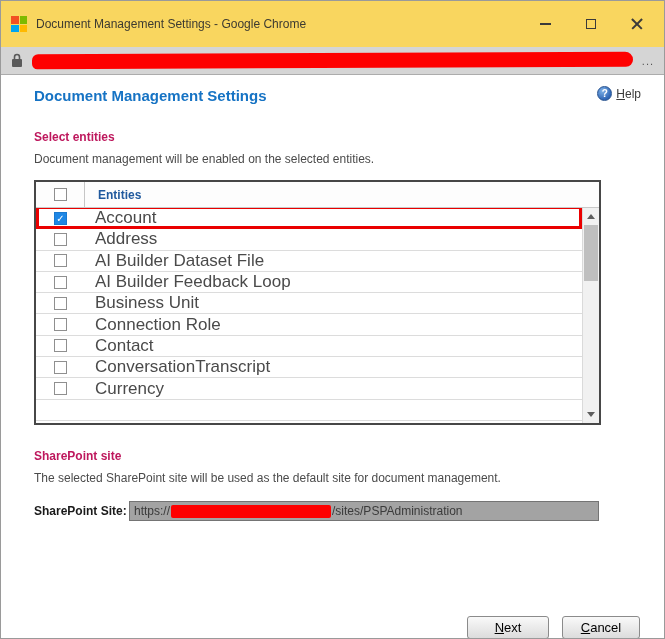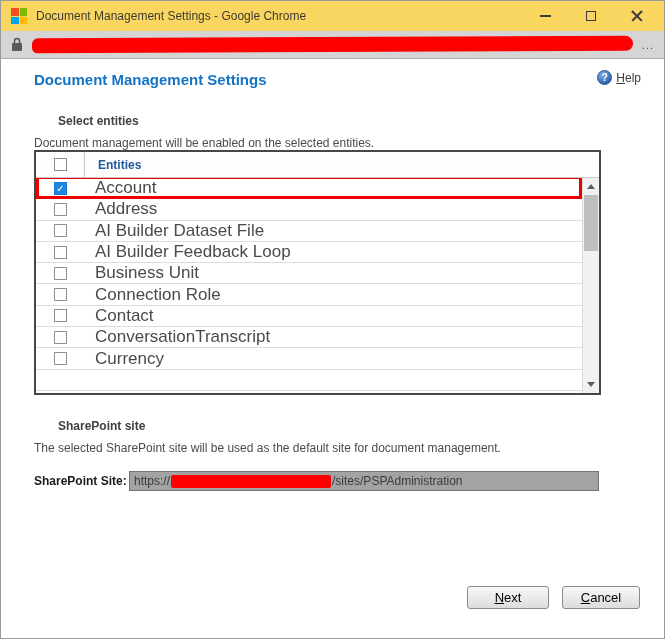--- a/index.html
+++ b/index.html
@@ -7,21 +7,21 @@
   body { font-family:"Liberation Sans", sans-serif; }
 
   .window{
     width:665px; height:639px; border:1px solid #9a9a9a;
     display:flex; flex-direction:column; background:#fff;
     position:relative; overflow:hidden;
   }
 
   
   .titlebar{
-    height:30px; background:var(--titlebar,#F9D65F);
+    height:46px; background:var(--titlebar,#F9D65F);
     display:flex; align-items:center; padding:0 10px; flex:0 0 auto;
   }
   .mslogo{ width:16px; height:16px; display:grid; grid-template-columns:1fr 1fr; grid-template-rows:1fr 1fr; gap:1px; }
   .mslogo span{ display:block; }
   .ms-r{ background:#F25022; } .ms-g{ background:#7FBA00; }
   .ms-b{ background:#00A4EF; } .ms-y{ background:#FFB900; }
   .wtitle{ font-size:12px; color:#3c3a31; margin-left:9px; flex:1; white-space:nowrap; overflow:hidden; }
   .wcontrols{ display:flex; align-items:center; gap:32px; margin-right:10px; }
   .wc{ width:14px; height:14px; display:flex; align-items:center; justify-content:center; cursor:pointer; }
   .ic-min{ width:11px; height:2px; background:#3a3a3a; }
@@ -49,25 +49,25 @@
   .help-icon{
     width:15px; height:15px; border-radius:50%;
     background:radial-gradient(circle at 35% 30%, #7fb2e8, #2f66b5 70%);
     border:1px solid #27528f; color:#fff; font-size:10px; font-weight:bold;
     display:flex; align-items:center; justify-content:center;
   }
   .help-icon::after{ content:"?"; }
   .help-label{ font-size:12px; color:#3a3a3a; }
   .help-label u, .btn u { text-decoration:underline; }
 
-  .sec-title{ font-size:12px; font-weight:bold; color:#404040; margin-top:26px;margin-left:24px; }
+  .sec-title{ font-size:12px; font-weight:bold; color:#be185d; margin-top:26px; }
   .sec-desc{ font-size:12px; color:#4b4b4b; margin-top:8px; }
 
   
-  .etable{ width:567px; height:245px; border:2px solid #474747; background:#fff; display:flex; flex-direction:column; }
+  .etable{ margin-top:14px; width:567px; height:245px; border:2px solid #474747; background:#fff; display:flex; flex-direction:column; }
   .thead{ height:26px; flex:0 0 auto; display:flex; align-items:stretch; border-bottom:1px solid #c9c9c9; background:#fdfdfd; }
   .thead .cbcell{ width:49px; display:flex; align-items:center; justify-content:center; border-right:1px solid #c6c6c6; }
   .thead .hlabel{ display:flex; align-items:center; padding-left:13px; font-size:12px; font-weight:bold; color:var(--table-header,#215A9E); }
   .tbody{ flex:1; display:flex; overflow:hidden; position:relative; }
   .rows{ flex:1; overflow:hidden; }
   .trow{ height:21.3px; display:flex; align-items:center; border-bottom:1px solid #dcdcdc; position:relative; cursor:pointer; }
   .cb{
     width:13px; height:13px; border:1px solid #8f8f8f; background:#fff;
     margin-left:18px; flex:0 0 auto; font-size:10px; line-height:11px;
     text-align:center; color:#fff; cursor:pointer;

